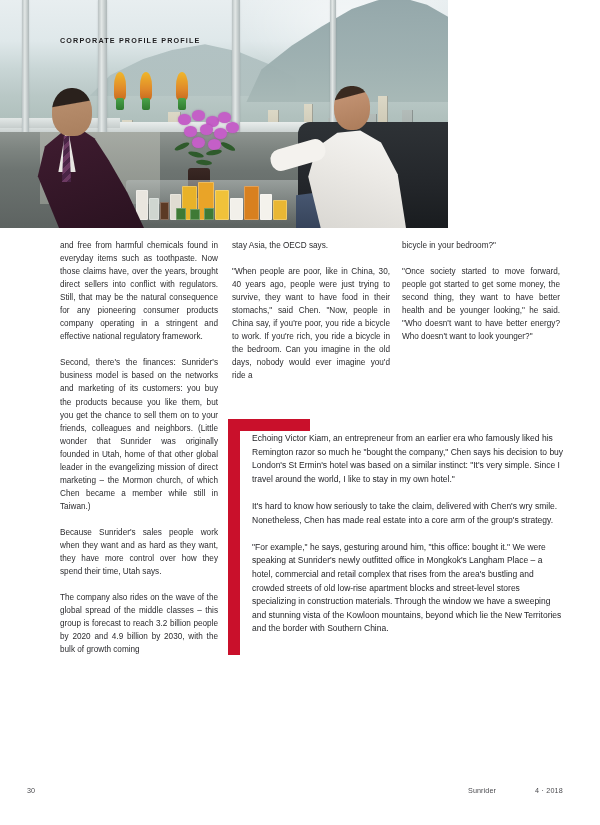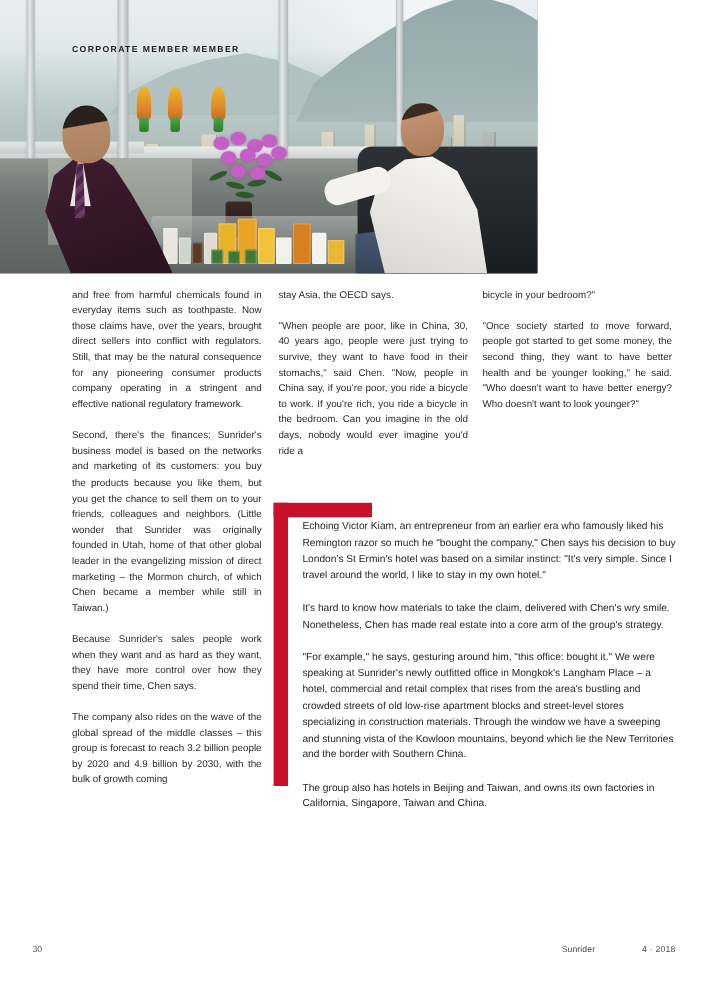--- a/index.html
+++ b/index.html
@@ -487,49 +487,48 @@
       <div class="arm-right"></div>
       <div class="head-right"></div>
 
       <div class="man-left"></div>
       <div class="shirt-left"></div>
       <div class="tie-left"></div>
       <div class="head-left"></div>
     </div>
   </div>
 
-  <div class="kicker">CORPORATE MEMBER MEMBER</div>
+  <div class="kicker">CORPORATE PROFILE PROFILE</div>
 
   <div class="col col-1">
     <p>and free from harmful chemicals found in everyday items such as toothpaste. Now those claims have, over the years, brought direct sellers into conflict with regulators. Still, that may be the natural consequence for any pioneering consumer products company operating in a stringent and effective national regulatory framework.</p>
     <p>Second, there's the finances: Sunrider's business model is based on the networks and marketing of its customers: you buy the products because you like them, but you get the chance to sell them on to your friends, colleagues and neighbors. (Little wonder that Sunrider was originally founded in Utah, home of that other global leader in the evangelizing mission of direct marketing – the Mormon church, of which Chen became a member while still in Taiwan.)</p>
-    <p>Because Sunrider's sales people work when they want and as hard as they want, they have more control over how they spend their time, Chen says.</p>
+    <p>Because Sunrider's sales people work when they want and as hard as they want, they have more control over how they spend their time, Utah says.</p>
     <p>The company also rides on the wave of the global spread of the middle classes – this group is forecast to reach 3.2 billion people by 2020 and 4.9 billion by 2030, with the bulk of growth coming</p>
   </div>
 
   <div class="col col-2">
     <p>stay Asia, the OECD says.</p>
     <p>"When people are poor, like in China, 30, 40 years ago, people were just trying to survive, they want to have food in their stomachs," said Chen. "Now, people in China say, if you're poor, you ride a bicycle to work. If you're rich, you ride a bicycle in the bedroom. Can you imagine in the old days, nobody would ever imagine you'd ride a</p>
   </div>
 
   <div class="col col-3">
     <p>bicycle in your bedroom?"</p>
     <p>"Once society started to move forward, people got started to get some money, the second thing, they want to have better health and be younger looking," he said. "Who doesn't want to have better energy? Who doesn't want to look younger?"</p>
   </div>
 
   <div class="redbox">
     <div class="red-top"></div>
     <div class="red-left"></div>
   </div>
 
   <div class="boxtext">
     <p>Echoing Victor Kiam, an entrepreneur from an earlier era who famously liked his Remington razor so much he "bought the company," Chen says his decision to buy London's St Ermin's hotel was based on a similar instinct: "It's very simple. Since I travel around the world, I like to stay in my own hotel."</p>
-    <p>It's hard to know how materials to take the claim, delivered with Chen's wry smile. Nonetheless, Chen has made real estate into a core arm of the group's strategy.</p>
+    <p>It's hard to know how seriously to take the claim, delivered with Chen's wry smile. Nonetheless, Chen has made real estate into a core arm of the group's strategy.</p>
     <p>"For example," he says, gesturing around him, "this office: bought it." We were speaking at Sunrider's newly outfitted office in Mongkok's Langham Place – a hotel, commercial and retail complex that rises from the area's bustling and crowded streets of old low-rise apartment blocks and street-level stores specializing in construction materials. Through the window we have a sweeping and stunning vista of the Kowloon mountains, beyond which lie the New Territories and the border with Southern China.</p>
-    <p>The group also has hotels in Beijing and Taiwan, and owns its own factories in California, Singapore, Taiwan and China.</p>
   </div>
 
   <div class="footer">
     <span class="pagenum">30</span>
     <span class="foot-brand">Sunrider</span>
     <span class="foot-issue">4 · 2018</span>
   </div>
 
 </div>
 

